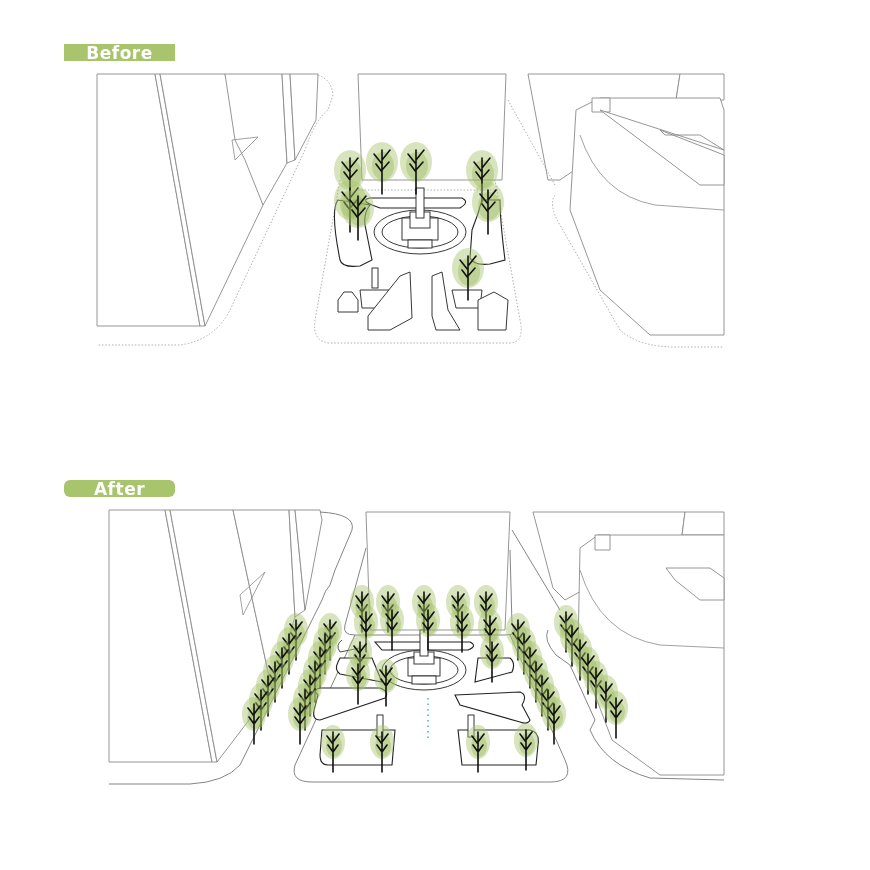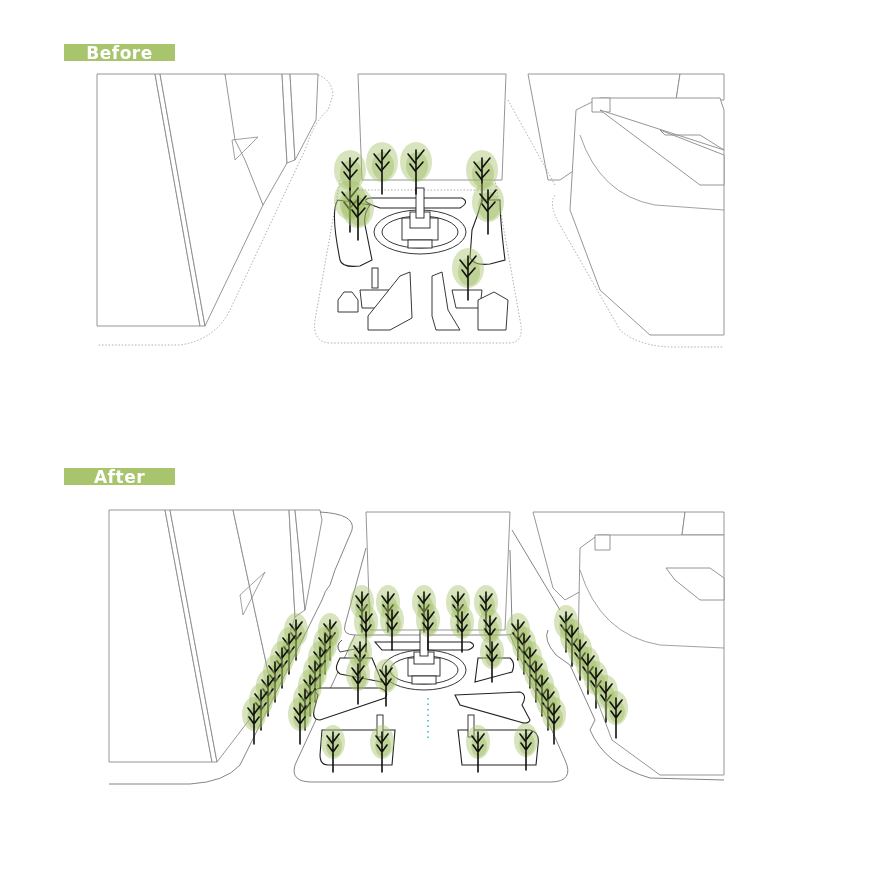--- a/index.html
+++ b/index.html
@@ -3,21 +3,21 @@
 <meta charset="utf-8">
 <style>
   html, body { margin: 0; padding: 0; background: #ffffff; }
   body { width: 870px; height: 870px; position: relative; overflow: hidden; font-family: "DejaVu Sans", sans-serif; }
   .label-box {
     position: absolute; left: 64px; width: 111px; height: 17px;
     background: #a8c46c; color: #ffffff; font-weight: bold; font-size: 17px;
     display: flex; align-items: center; justify-content: center; letter-spacing: 0.5px;
   }
   .label-before { top: 44px; }
-  .label-after { top: 468px; }
+  .label-after { top: 480px; border-radius: 6px; }
   svg.panel { position: absolute; left: 0; width: 870px; }
   .bld { fill: #ffffff; stroke: #8a8a8a; stroke-width: 0.9; }
   .thin { fill: none; stroke: #8a8a8a; stroke-width: 0.8; }
   .dot { fill: none; stroke: #9a9a9a; stroke-width: 0.8; stroke-dasharray: 1.5 1.8; }
   .curb { fill: none; stroke: #777; stroke-width: 0.9; }
   .bed { fill: #fff; stroke: #222; stroke-width: 1.1; }
   .bed2 { fill: none; stroke: #222; stroke-width: 0.8; }
   .monu { fill: #fff; stroke: #222; stroke-width: 0.9; }
   .trunk { stroke: #111; stroke-width: 1.6; fill: none; stroke-linecap: round; }
   .crown1 { fill: #a8c46c; opacity: 0.45; }

